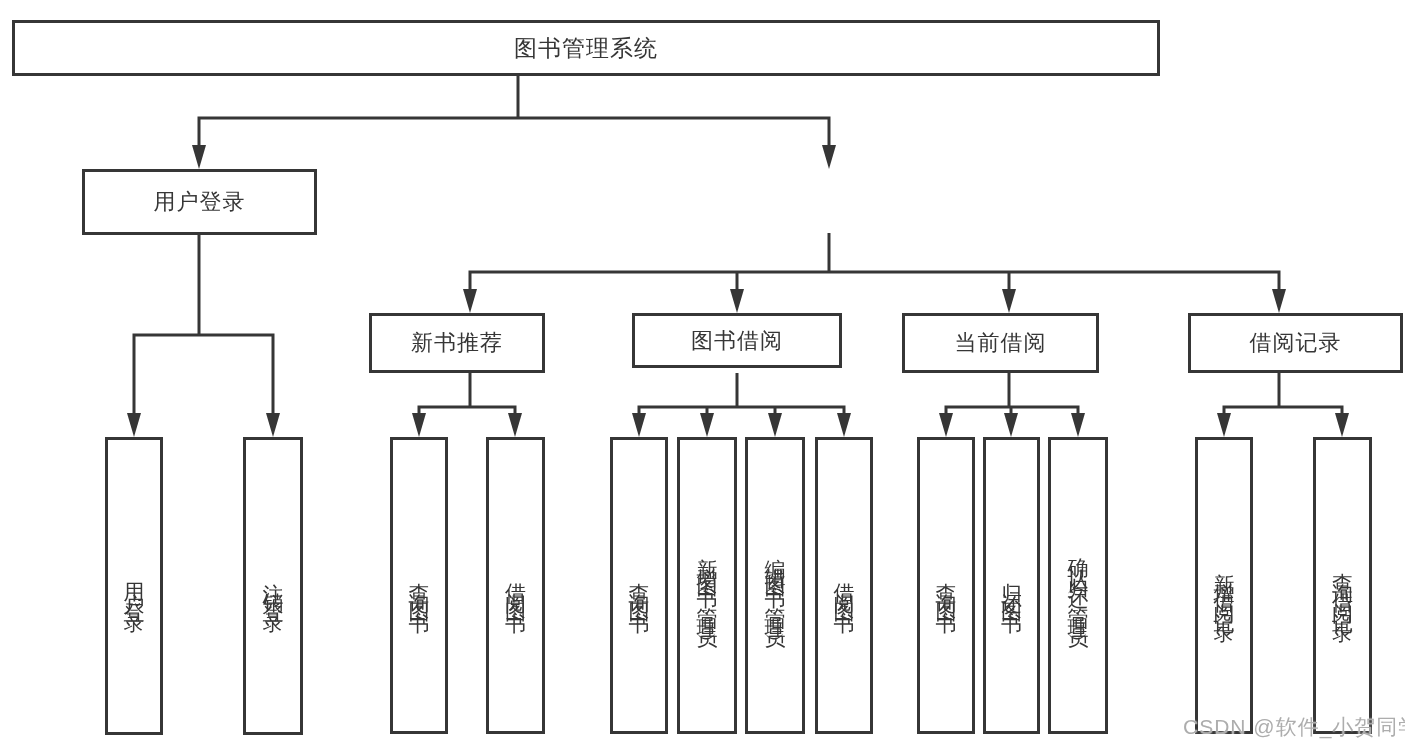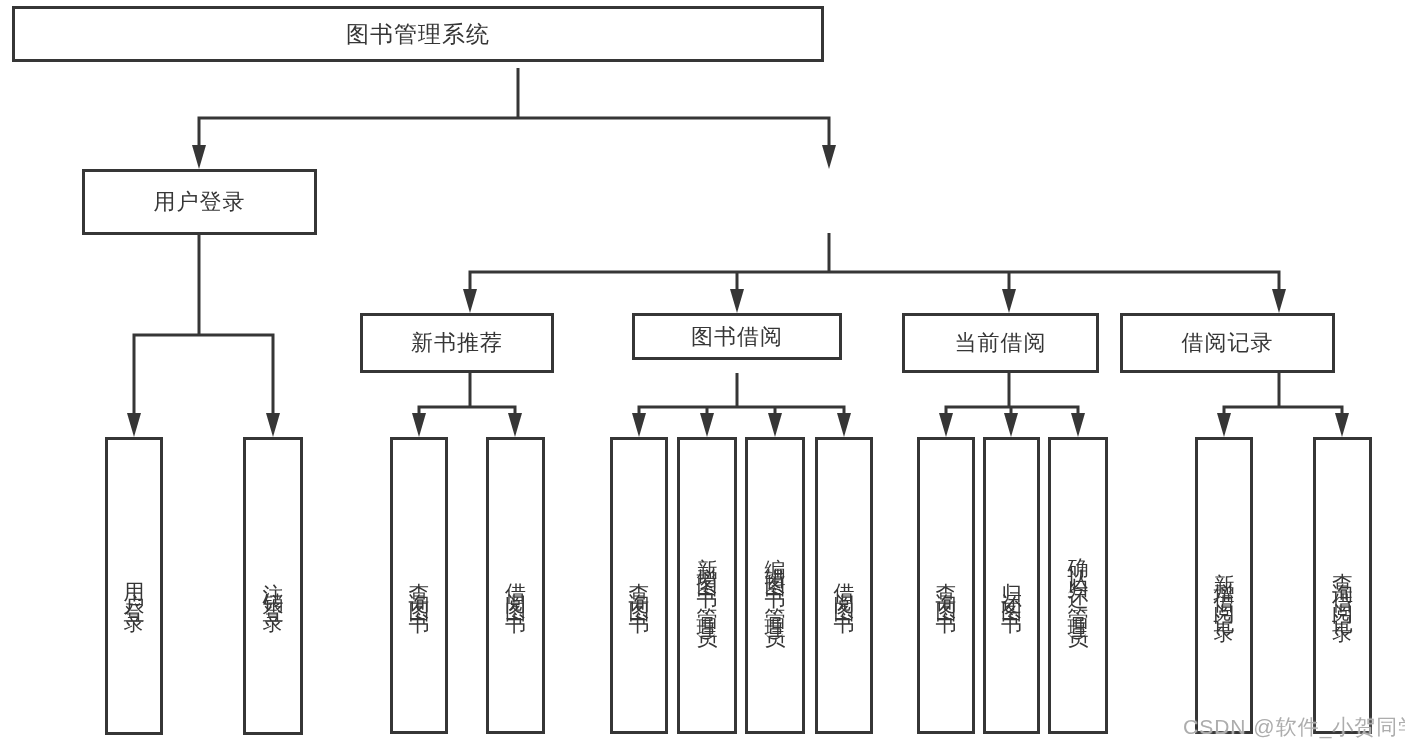--- a/index.html
+++ b/index.html
@@ -88,38 +88,38 @@
     <polygon points="939,413 953,413 946,437"></polygon>
     <polygon points="1004,413 1018,413 1011,437"></polygon>
     <polygon points="1071,413 1085,413 1078,437"></polygon>
 
     <path d="M1279,373 V407"></path>
     <path d="M1224,416 V407 H1342 V416"></path>
     <polygon points="1217,413 1231,413 1224,437"></polygon>
     <polygon points="1335,413 1349,413 1342,437"></polygon>
   </svg>
 
-  <div class="box h root" style="left:12px;top:6px;width:812px;height:56px">
+  <div class="box h root" style="left:12px;top:20px;width:1148px;height:56px">
     <span>图书管理系统</span>
   </div>
 
   <div class="box h" style="left:82px;top:169px;width:235px;height:66px">
     <span>用户登录</span>
   </div>
 
-  <div class="box h" style="left:360px;top:313px;width:194px;height:60px">
+  <div class="box h" style="left:369px;top:313px;width:176px;height:60px">
     <span>新书推荐</span>
   </div>
-  <div class="box h" style="left:632px;top:313px;width:210px;height:47px">
+  <div class="box h" style="left:632px;top:313px;width:210px;height:55px">
     <span>图书借阅</span>
   </div>
   <div class="box h" style="left:902px;top:313px;width:197px;height:60px">
     <span>当前借阅</span>
   </div>
-  <div class="box h" style="left:1120px;top:313px;width:215px;height:60px">
+  <div class="box h" style="left:1188px;top:313px;width:215px;height:60px">
     <span>借阅记录</span>
   </div>
 
   <div class="box v" style="left:105px;top:437px;width:58px;height:298px">
     <span class="vtext">用户登录</span>
   </div>
   <div class="box v" style="left:243px;top:437px;width:60px;height:298px">
     <span class="vtext">注销登录</span>
   </div>
 

